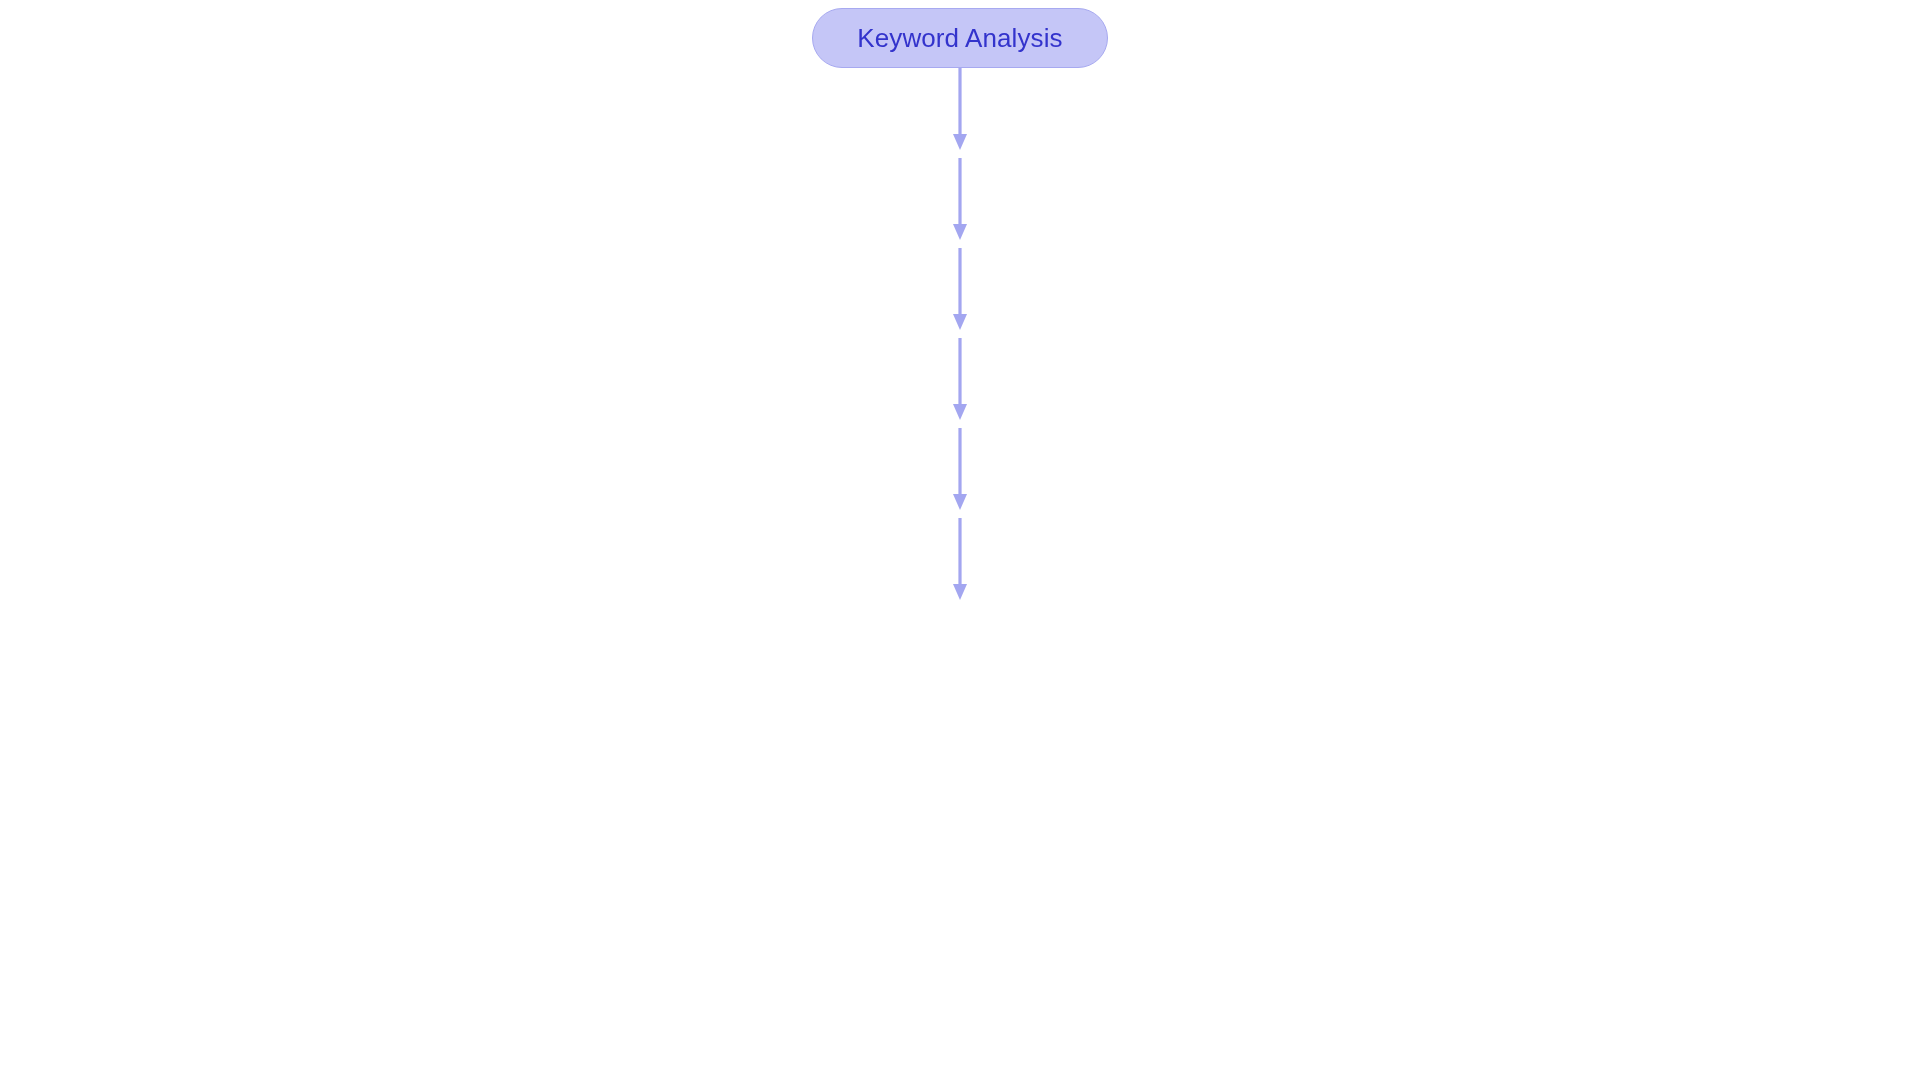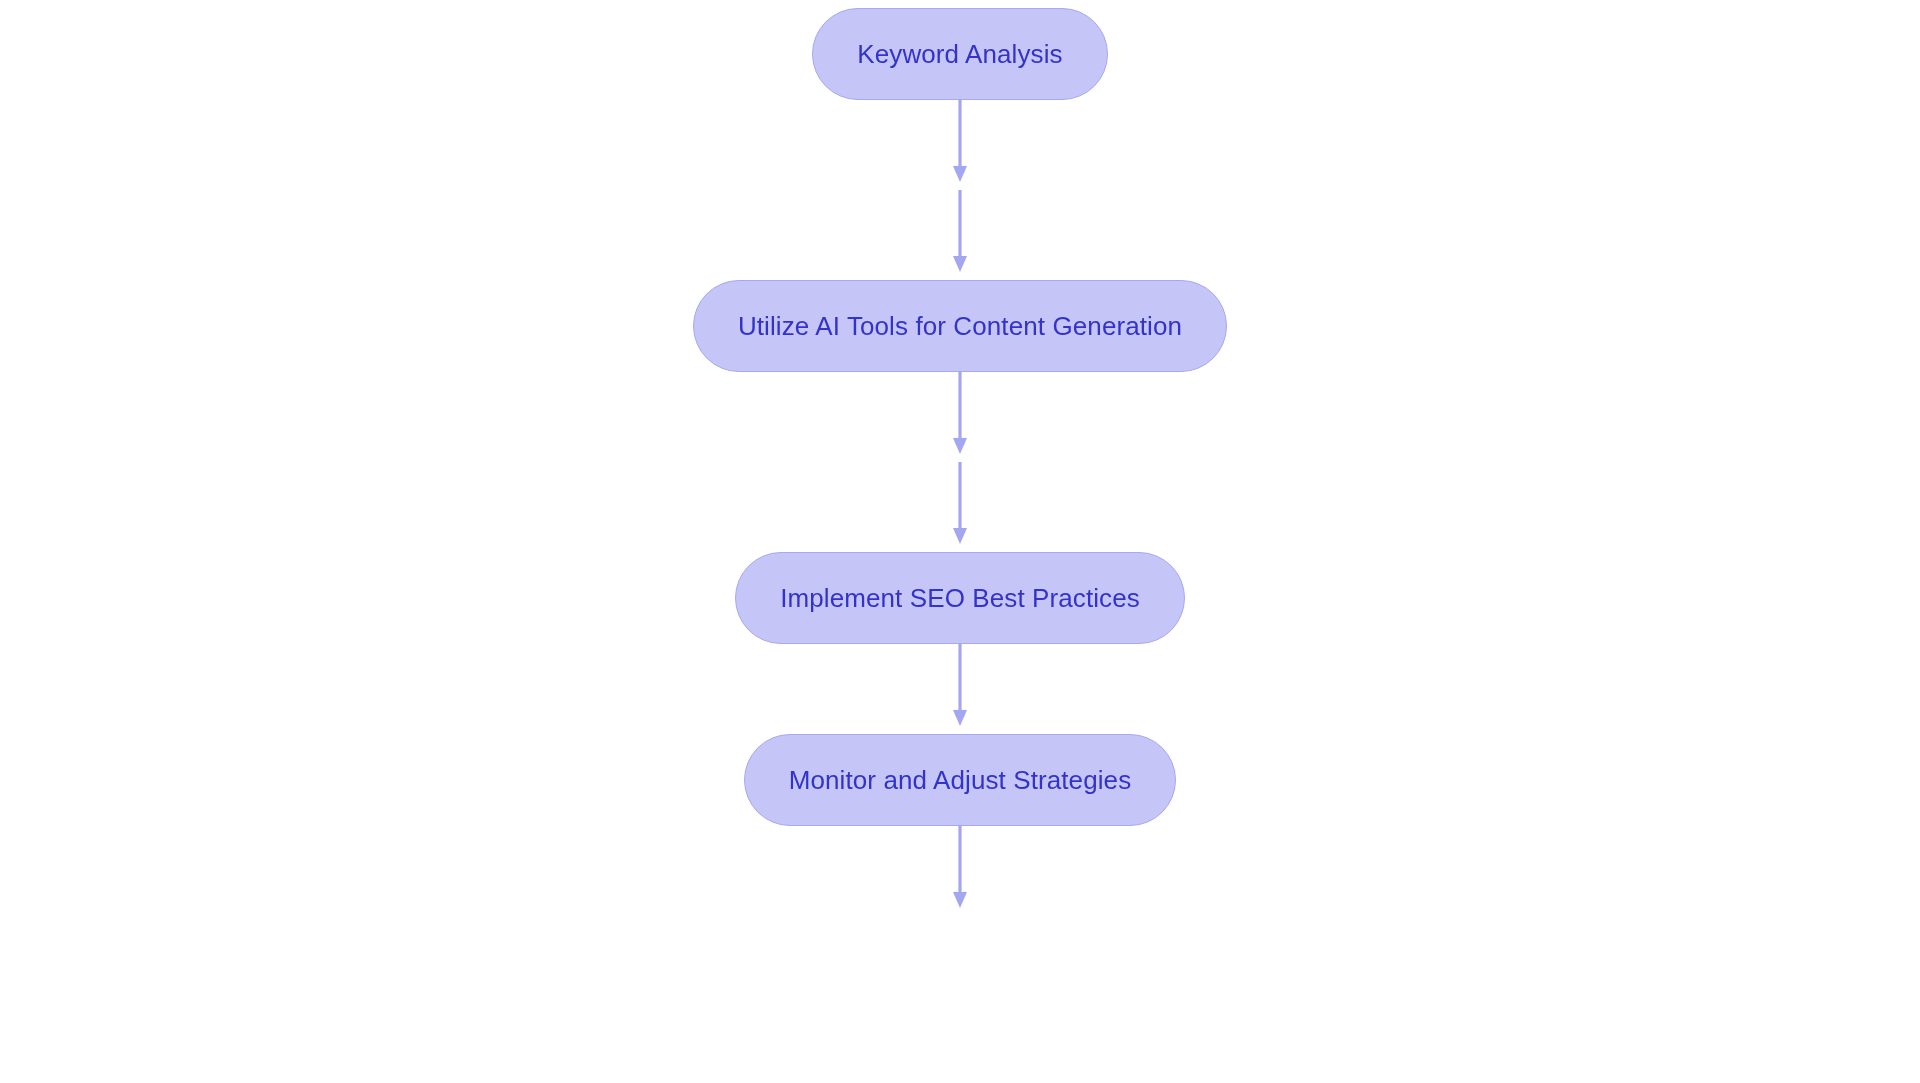--- a/index.html
+++ b/index.html
@@ -32,21 +32,21 @@
     color: #3333cc;
     font-size: 26px;
     font-weight: 400;
     letter-spacing: 0.1px;
     line-height: 1;
     display: flex;
     align-items: center;
     justify-content: center;
     box-sizing: border-box;
     padding: 0 44px;
-    height: 92px;
+    height: 60px;
     white-space: nowrap;
     flex: 0 0 auto;
   }
 
   .connector {
     flex: 0 0 auto;
     width: 22px;
     height: 90px;
     display: block;
   }
@@ -71,47 +71,38 @@
     <line x1="11" y1="0" x2="11" y2="68"></line>
     <polygon points="4,66 18,66 11,82"></polygon>
   </svg>
 
 
   <svg class="connector" viewBox="0 0 22 90">
     <line x1="11" y1="0" x2="11" y2="68"></line>
     <polygon points="4,66 18,66 11,82"></polygon>
   </svg>
 
-  <div class="node">
-    <span>Utilize AI Tools for Content Generation</span>
-  </div>
 
   <svg class="connector" viewBox="0 0 22 90">
     <line x1="11" y1="0" x2="11" y2="68"></line>
     <polygon points="4,66 18,66 11,82"></polygon>
   </svg>
 
 
   <svg class="connector" viewBox="0 0 22 90">
     <line x1="11" y1="0" x2="11" y2="68"></line>
     <polygon points="4,66 18,66 11,82"></polygon>
   </svg>
 
-  <div class="node">
-    <span>Implement SEO Best Practices</span>
-  </div>
 
   <svg class="connector" viewBox="0 0 22 90">
     <line x1="11" y1="0" x2="11" y2="68"></line>
     <polygon points="4,66 18,66 11,82"></polygon>
   </svg>
 
-  <div class="node">
-    <span>Monitor and Adjust Strategies</span>
-  </div>
 
   <svg class="connector" viewBox="0 0 22 90">
     <line x1="11" y1="0" x2="11" y2="68"></line>
     <polygon points="4,66 18,66 11,82"></polygon>
   </svg>
 
 
 </div>
 
 </body></html>

